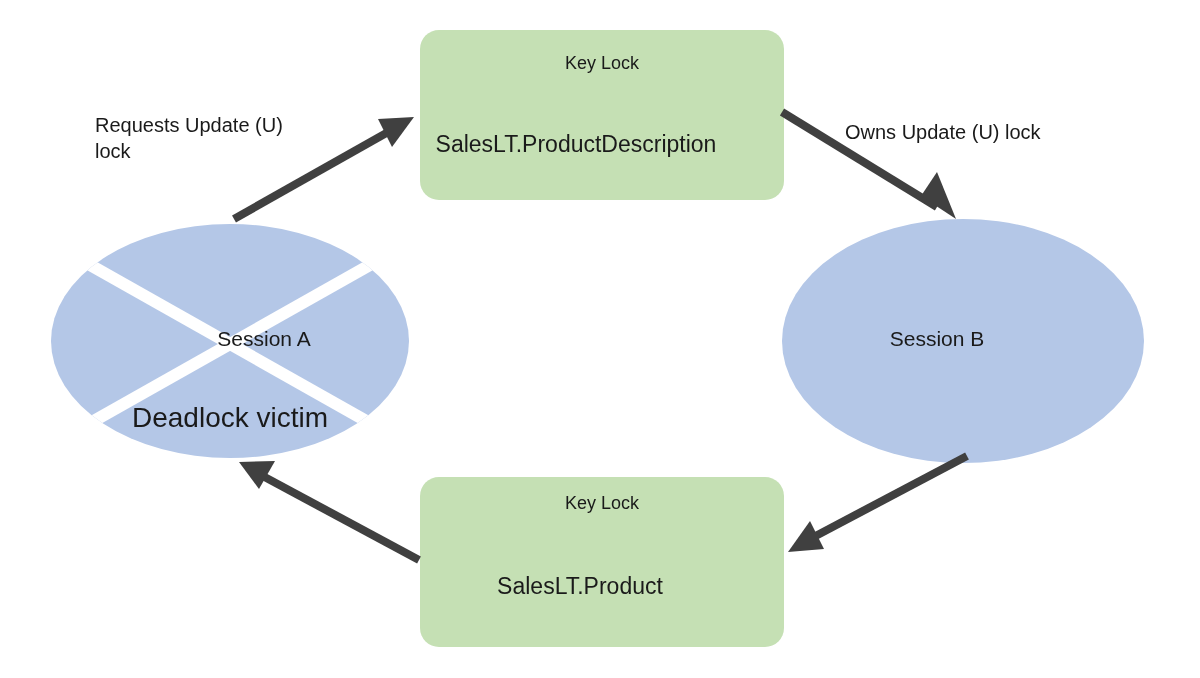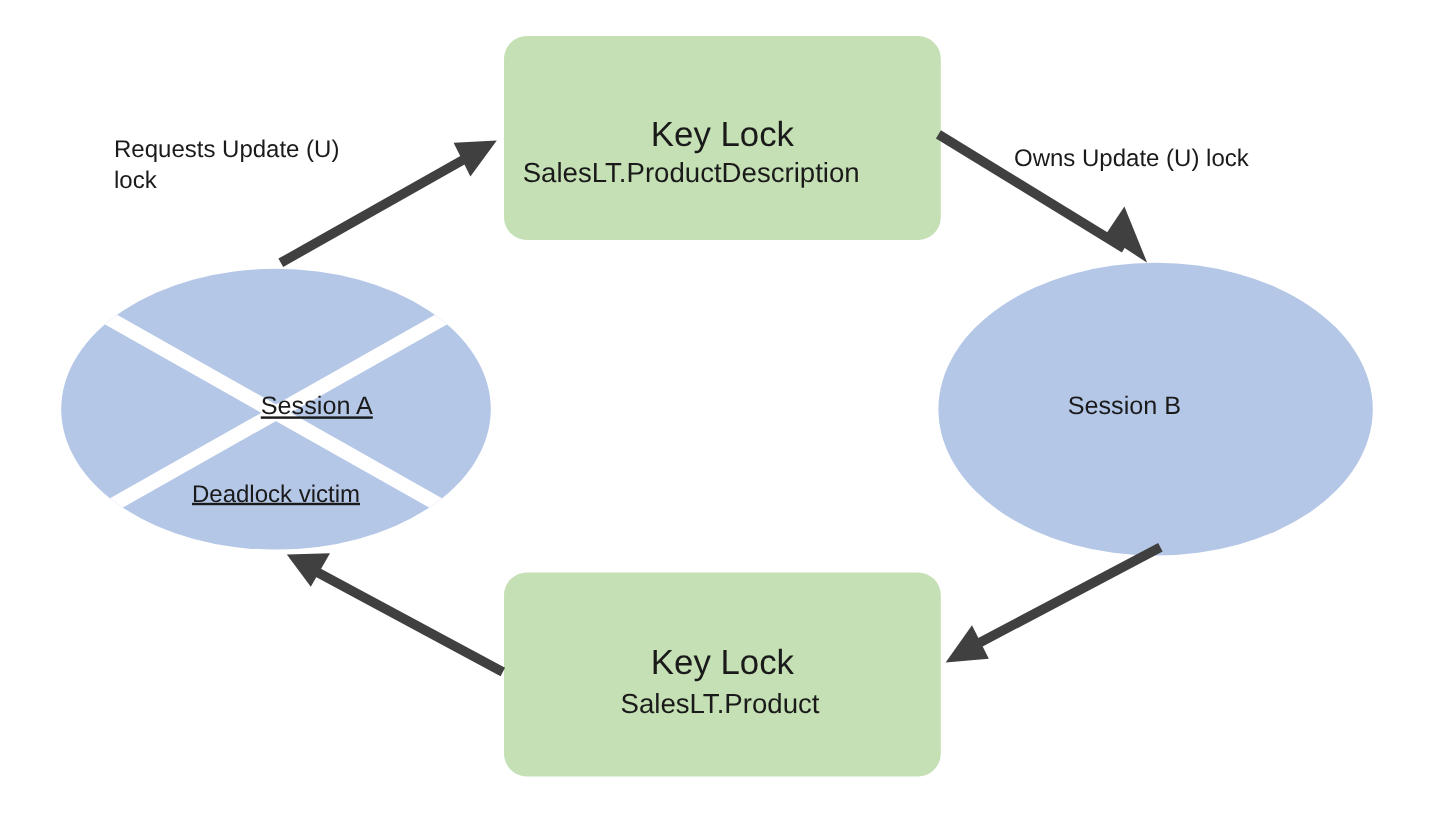--- a/index.html
+++ b/index.html
@@ -29,32 +29,30 @@
   .node-label {
     position: absolute;
     text-align: center;
     color: #1a1a1a;
     font-family: "Liberation Sans", sans-serif;
     line-height: 1.25;
     white-space: pre-line;
     pointer-events: none;
   }
   .box-title {
-    font-size: 29px;
-    margin-top: 43px;
+    font-size: 18px;
   }
   .box-sub {
     font-size: 23px;
   }
   .ellipse-title {
     font-size: 21px;
   }
   .ellipse-victim {
-    font-size: 20px;
-    text-decoration: underline;
+    font-size: 28px;
   }
   .edge-label {
     position: absolute;
     text-align: left;
     color: #1a1a1a;
     font-family: "Liberation Sans", sans-serif;
     font-size: 20px;
     line-height: 1.3;
     white-space: pre-line;
     pointer-events: none;
@@ -104,23 +102,23 @@
     <g>
       <line x1="419" y1="560" x2="259" y2="474" stroke="#404040" stroke-width="8" stroke-linecap="butt"></line>
       <polygon points="239,462 275,461 259,489" fill="#404040"></polygon>
     </g>
   </svg>
 
   <div class="node-label box-title" style="left:420px; top:52px; width:364px;">Key Lock</div>
   <div class="node-label box-sub" style="left:420px; top:130px; width:312px;">SalesLT.ProductDescription</div>
 
   <div class="node-label box-title" style="left:420px; top:492px; width:364px;">Key Lock</div>
-  <div class="node-label box-sub" style="left:420px; top:572px; width:320px;padding-left:20px;">SalesLT.Product</div>
+  <div class="node-label box-sub" style="left:420px; top:572px; width:320px;">SalesLT.Product</div>
 
-  <div class="node-label ellipse-title" style="left:51px; top:326px; width:426px;text-decoration:underline;">Session A</div>
+  <div class="node-label ellipse-title" style="left:51px; top:326px; width:426px;">Session A</div>
   <div class="node-label ellipse-victim" style="left:51px; top:400px; width:358px;">Deadlock victim</div>
 
   <div class="node-label ellipse-title" style="left:782px; top:326px; width:310px;">Session B</div>
 
   <div class="edge-label" style="left:95px; top:112px; width:260px;">Requests Update (U)
 lock</div>
 
   <div class="edge-label" style="left:845px; top:119px; width:280px;">Owns Update (U) lock</div>
 
 

